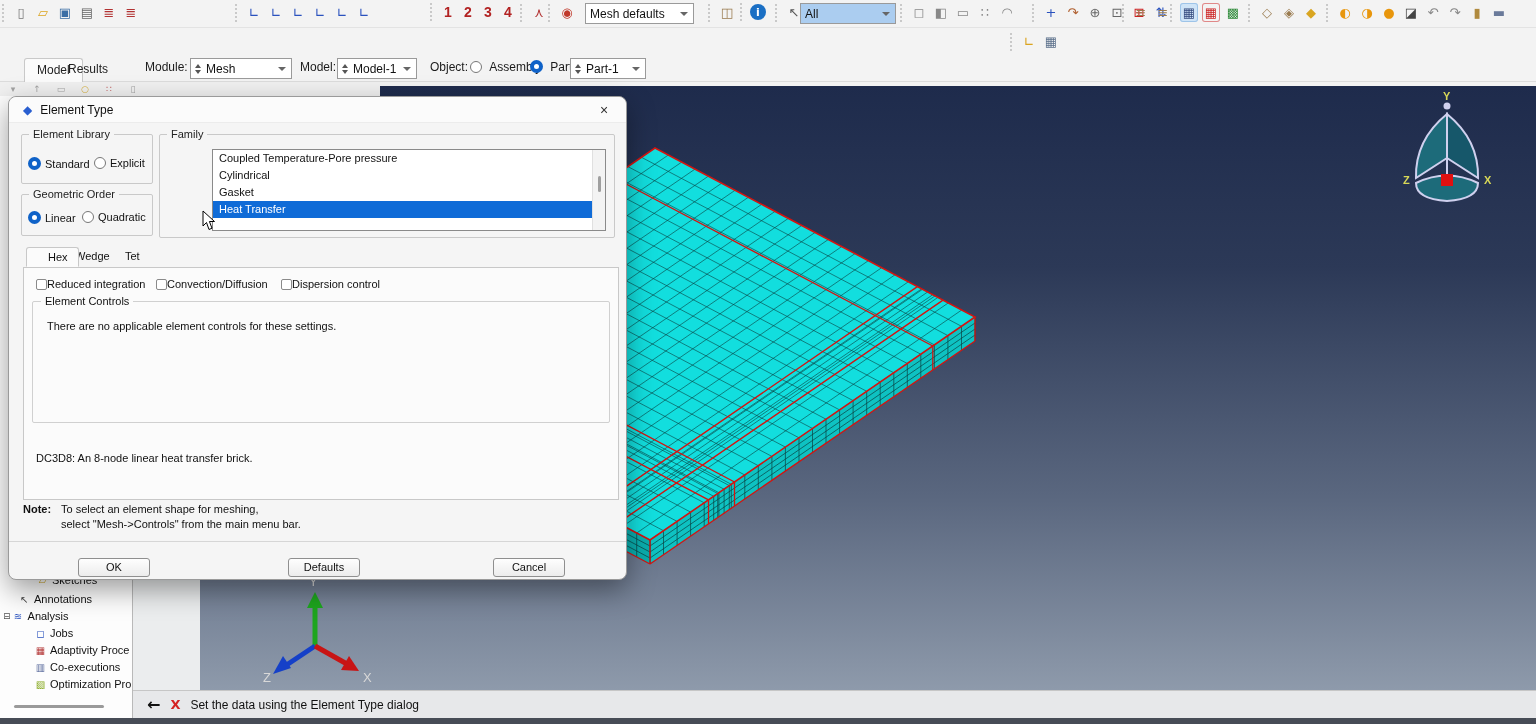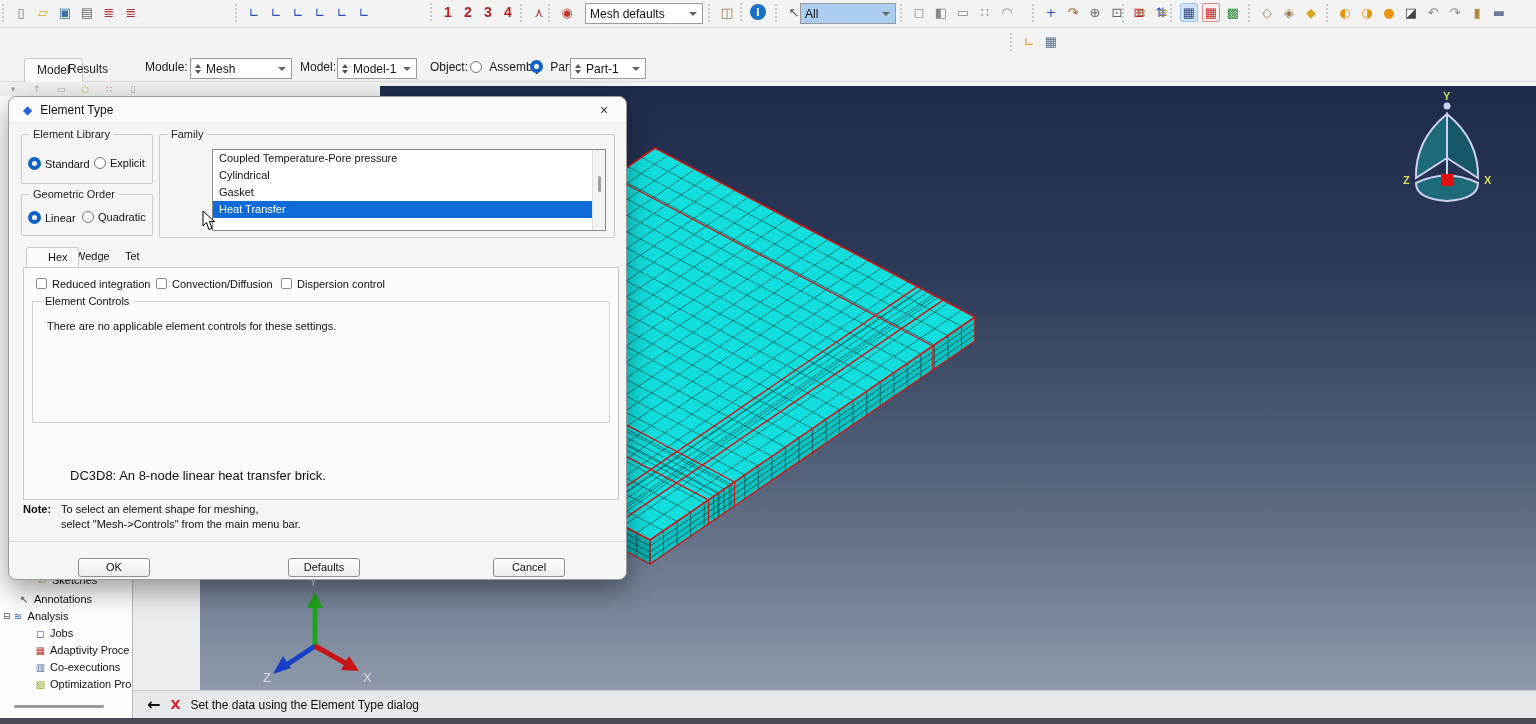--- a/index.html
+++ b/index.html
@@ -60,25 +60,25 @@
   .optrow { position:absolute; display:flex; align-items:center; gap:4px; font-size:11px; white-space:nowrap; }
   .list { position:absolute; background:#fff; border:1px solid #8a8a8a; overflow:hidden;margin-left:44px; }
   .li { height:17px; line-height:17px; padding-left:6px; font-size:11px; white-space:nowrap; color:#111; }
   .li.sel { background:#0f6bd7; color:#fff; }
   .vsb { position:absolute; right:0; top:0; bottom:0; width:13px; background:#f3f3f3; border-left:1px solid #e0e0e0; }
   .vsb .thumb { position:absolute; top:26px; left:5px; width:3px; height:16px; background:#9f9f9f; border-radius:2px; }
   .dtab { position:absolute; top:150px; height:20px; padding:3px 10px 0; font-size:11px; color:#111; }
   .dtab.active { background:#fbfbfb; border:1px solid #c8c8c8; border-bottom:1px solid #fbfbfb; border-radius:3px 3px 0 0; z-index:2;padding-left:21px; }
   .tabpage { position:absolute; left:14px; top:170px; width:596px; height:233px; background:#fbfbfb; border:1px solid #c8c8c8; }
   .cb { width:11px; height:11px; border:1px solid #8a8a8a; background:#fff; display:inline-block; border-radius:2px; flex:none; }
-  .cbrow { position:absolute; display:flex; gap:5px; font-size:11px; white-space:nowrap; }
+  .cbrow { position:absolute; display:flex; align-items:center; font-size:11px; white-space:nowrap; }
   .ecgrp { position:absolute; left:8px; top:33px; width:578px; height:122px; border:1px solid #d0d0d0; border-radius:2px; }
   .ecgrp > .leg { position:absolute; top:-7px; left:8px; background:#fbfbfb; padding:0 4px; font-size:11px; }
   .ecmsg { position:absolute; left:8px; top:18px; font-size:11px; color:#111;margin-left:6px; }
-  .desc { position:absolute; left:12px; top:200px; font-size:13px; color:#111;margin-left:34px; }
+  .desc { position:absolute; left:12px; top:184px; font-size:11px; color:#111; }
   .noteblk { position:absolute; left:14px; top:406px; font-size:11px; color:#111; }
   .noteblk b { position:absolute; left:0; top:0; }
   .noteblk .nl1 { position:absolute; left:38px; top:0; white-space:nowrap; }
   .noteblk .nl2 { position:absolute; left:38px; top:15px; white-space:nowrap; }
   .dsep { position:absolute; left:0; right:0; top:444px; border-top:1px solid #d6d6d6; }
   .btn { position:absolute; top:461px; width:72px; height:19px; font-size:11px; text-align:center; line-height:17px;
          background:linear-gradient(#fefefe,#ececec); border:1px solid #8f8f8f; border-radius:3px; color:#111; }
   #cursor { position:absolute; left:193px; top:113px; z-index:9; }
 
   
@@ -117,21 +117,21 @@
       <span class="vnum">2</span>
       <span class="vnum">3</span>
       <span class="vnum">4</span>
     </span>
     <span class="tstrip" style="left:520px; border:none">
         <span class="tbi" data-icon="csys-custom" style="color: rgb(178, 51, 51);">⋏</span>
       </span>
     <span class="tstrip" style="left:548px">
         <span class="tbi" data-icon="color-palette" style="color: rgb(192, 57, 43);">◉</span>
       </span>
-    <span class="combo" style="position:absolute; left:585px; top:3px; width:118px;">
+    <span class="combo" style="position:absolute; left:585px; top:3px; width:109px;">
       <span>Mesh defaults</span>
     </span>
     <span class="tstrip" style="left:708px; border:none">
         <span class="tbi" data-icon="render-cube-dropdown" style="color: rgb(154, 123, 79);">◫</span>
       </span>
     <span class="tstrip" style="left:740px">
         <span class="tbi" data-icon="info" style="color: rgb(255, 255, 255);">i</span>
       </span>
     <span class="tstrip" style="left:775px">
         <span class="tbi" data-icon="select-cursor" style="color: rgb(85, 85, 85);">↖</span>

